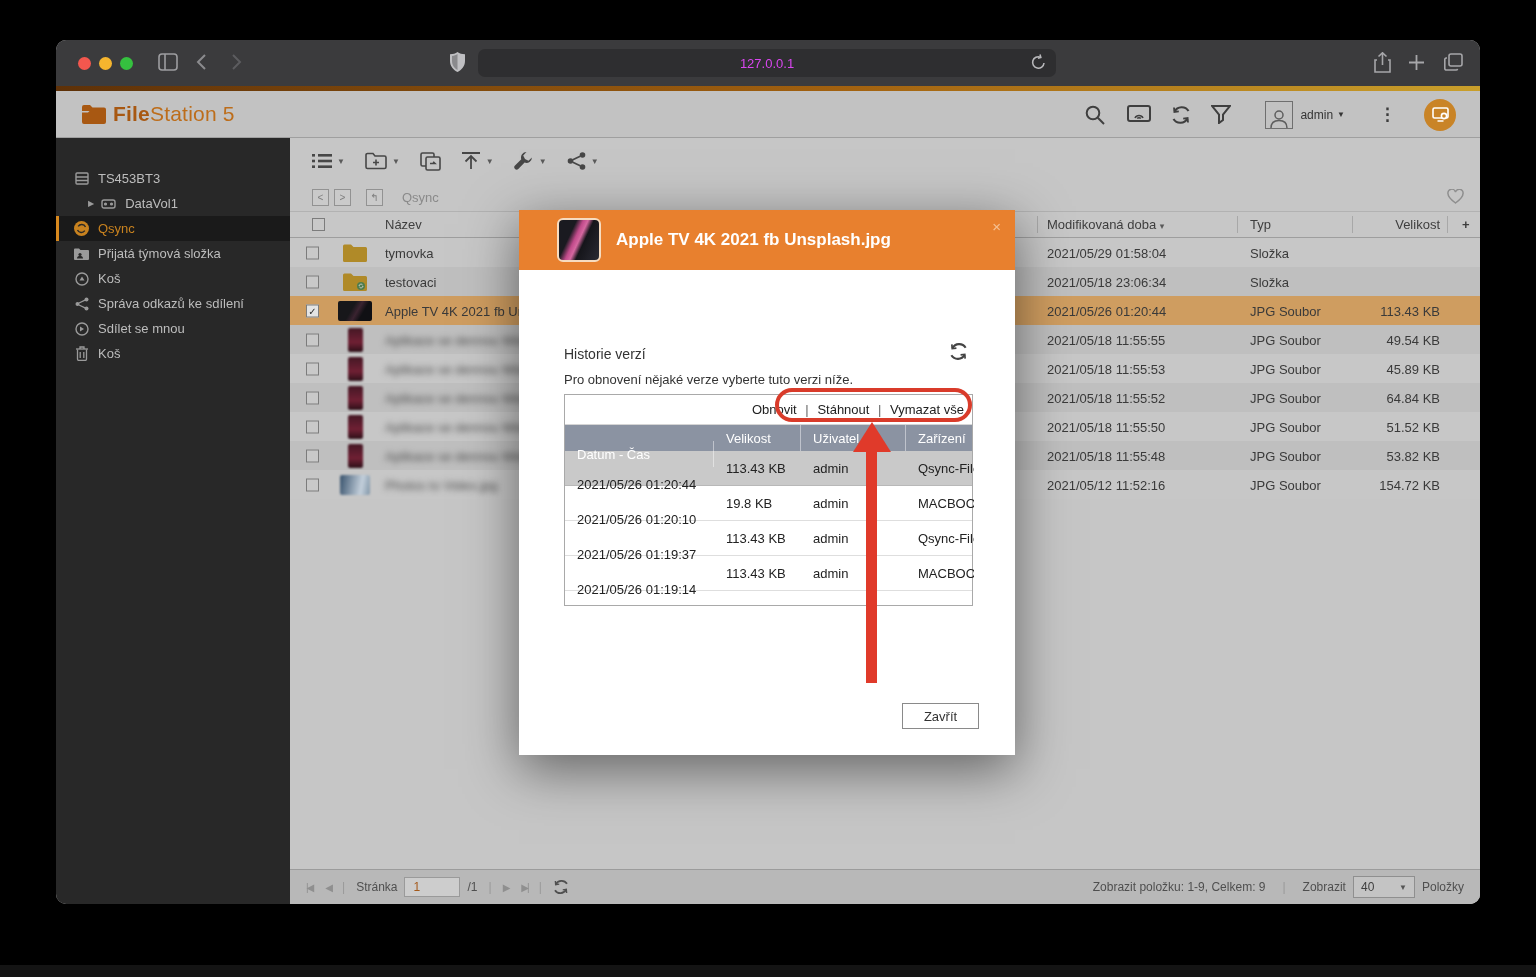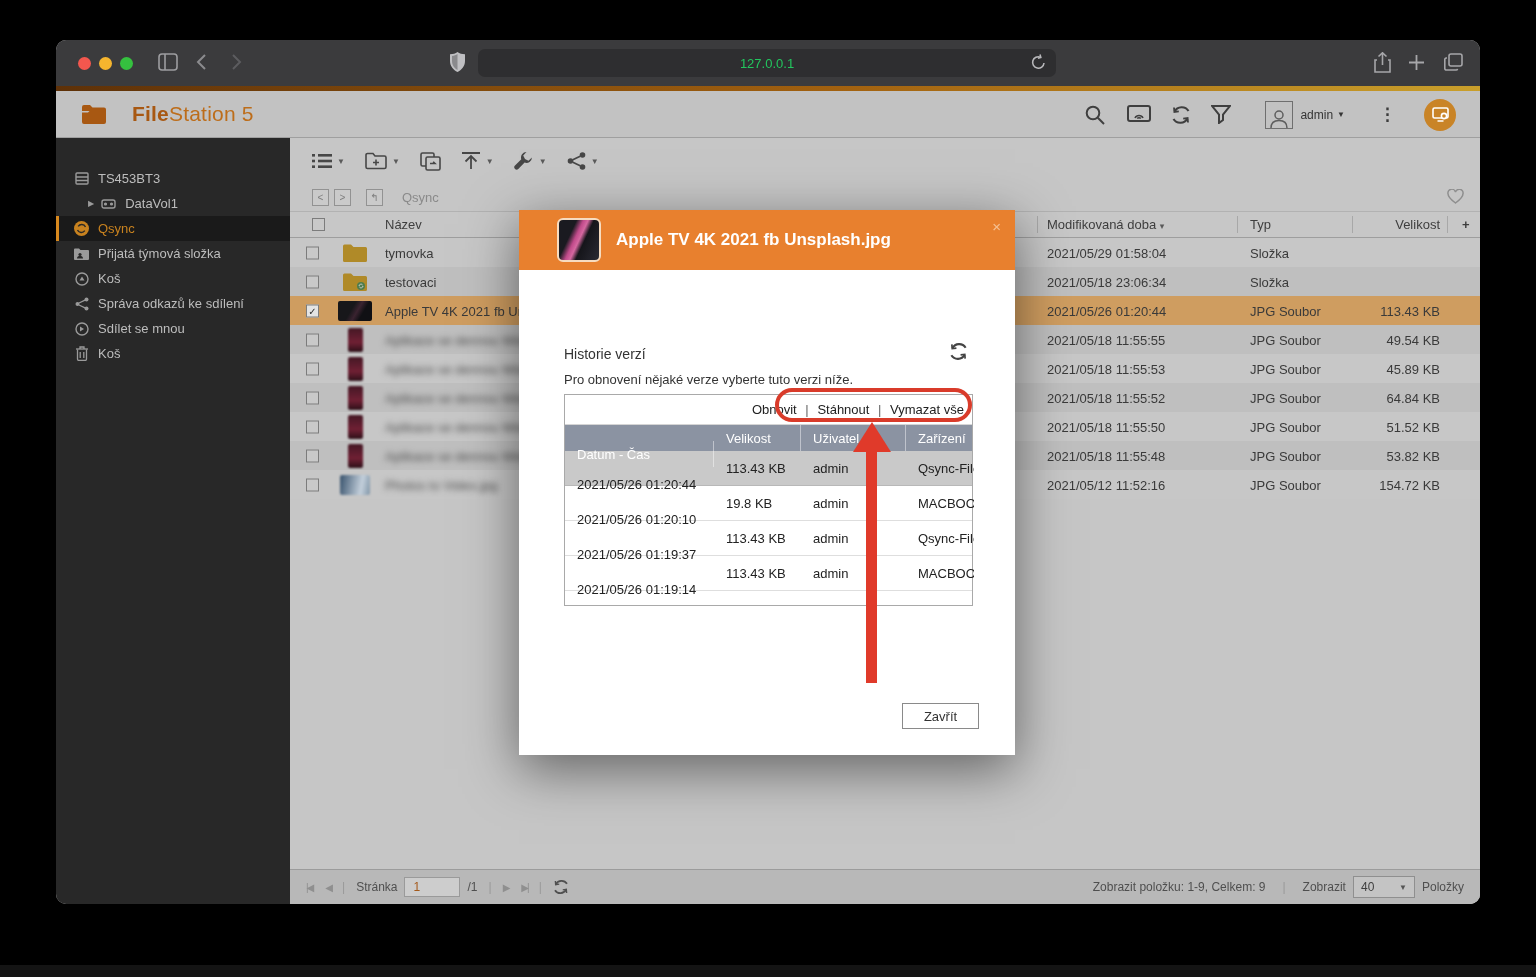--- a/index.html
+++ b/index.html
@@ -7,30 +7,30 @@
   .bottom-strip { position:absolute; left:0; bottom:0; width:1536px; height:12px; background:#141414; }
 
   .window { position:absolute; left:56px; top:40px; width:1424px; height:864px; border-radius:10px; overflow:hidden; background:#c6c6c6; box-shadow:0 25px 70px rgba(0,0,0,.65); }
 
   
   .browser-bar { position:relative; height:46px; background:#3b3b3d; }
   .traffic { position:absolute; left:22px; top:17px; display:flex; gap:8px; }
   .dot { width:13px; height:13px; border-radius:50%; }
   .dot.r { background:#f3574e; } .dot.y { background:#f5b52e; } .dot.g { background:#35c13f; }
   .chrome-ic { position:absolute; top:12px; color:#9d9da0; }
-  .url-pill { position:absolute; left:422px; top:9px; width:578px; height:28px; background:#2e2e30; border-radius:7px; color:#22c55e; font-size:13px; display:flex; align-items:center; justify-content:center; }
+  .url-pill { position:absolute; left:422px; top:9px; width:578px; height:28px; background:#2e2e30; border-radius:7px; color:#d946ef; font-size:13px; display:flex; align-items:center; justify-content:center; }
   .url-reload { position:absolute; right:10px; top:5px; }
 
   
   .loading-strip { height:5px; background:linear-gradient(90deg,#5e3108,#a2610f 55%,#c99f2b); }
 
   
   .app { position:relative; height:813px; display:flex; flex-direction:column; }
   .app-header { position:relative; height:47px; background:#c2c2c2; border-bottom:1px solid #9f9f9f; flex:none; display:flex; align-items:center; }
-  .logo { display:flex; align-items:center; gap:26px; padding-left:26px; }
+  .logo { display:flex; align-items:center; gap:7px; padding-left:26px; }
   .logo-text { font-size:21px; color:#bd6d1a; letter-spacing:.2px; }
   .logo-text b { color:#a85812; font-weight:bold; }
   .hdr-icons { position:absolute; right:0; top:0; height:47px; display:flex; align-items:center; }
   .hic { color:#3f3f3f; display:flex; align-items:center; justify-content:center; }
   .avatar-box { width:28px; height:28px; border:1px solid #6f6f6f; display:flex; align-items:flex-end; justify-content:center; }
   .admin-label { font-size:12px; color:#353535; margin-left:7px; }
   .caret { font-size:8px; color:#353535; margin-left:4px; }
   .vdots { font-size:17px; color:#3c3c3c; letter-spacing:0; line-height:1; font-weight:bold; }
   .qts-circle { width:32px; height:32px; border-radius:50%; background:#c98427; display:flex; align-items:center; justify-content:center; }
 

